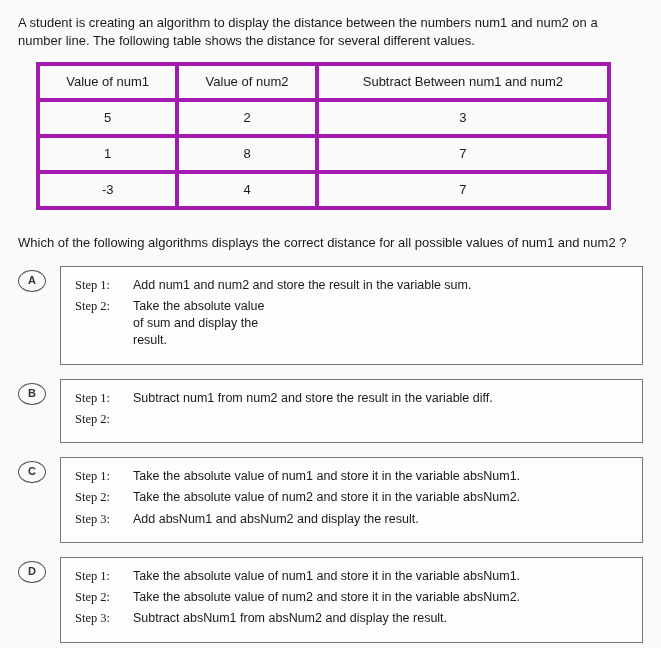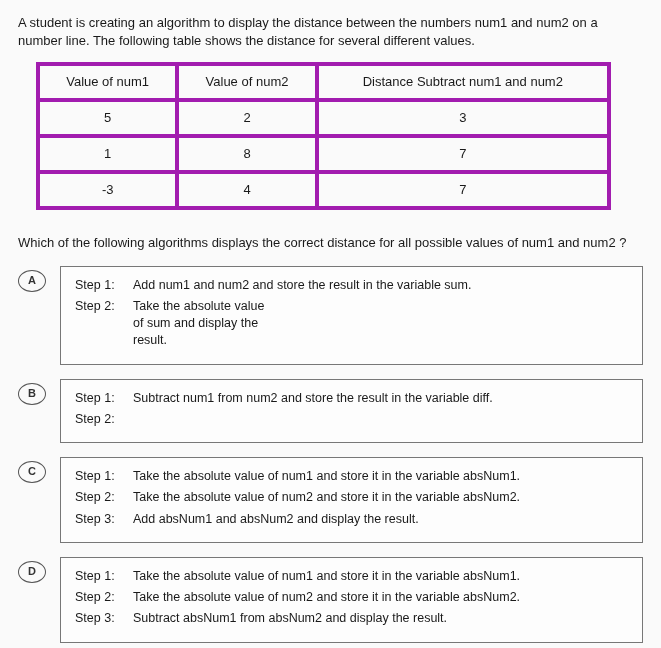--- a/index.html
+++ b/index.html
@@ -56,20 +56,21 @@
       background: #fdfdfd;
       font-size: 12.5px;
     }
     .step-row {
       display: flex;
       margin-bottom: 4px;
     }
     .step-label {
       flex: 0 0 58px;
       white-space: nowrap;
+      font-family: Liberation Serif, serif;
     }
     .step-text {
       flex: 1;
     }
     .narrow-wrap .step-text {
       max-width: 140px;
     }
   </style>
 </head>
 <body>
@@ -85,21 +86,21 @@
 <table class="data">
   <tbody>
       <tr>
     <th>
       <span>Value of </span><span class="mono">num1</span>
     </th>
     <th>
       <span>Value of </span><span class="mono">num2</span>
     </th>
     <th>
-      <span>Distance Subtract </span><span class="mono">num1</span><span> and </span><span class="mono">num2</span>
+      <span>Subtract Between </span><span class="mono">num1</span><span> and </span><span class="mono">num2</span>
     </th>
   </tr>
   <tr>
     <td>5</td>
     <td>2</td>
     <td>3</td>
   </tr>
   <tr>
     <td>1</td>
     <td>8</td>

